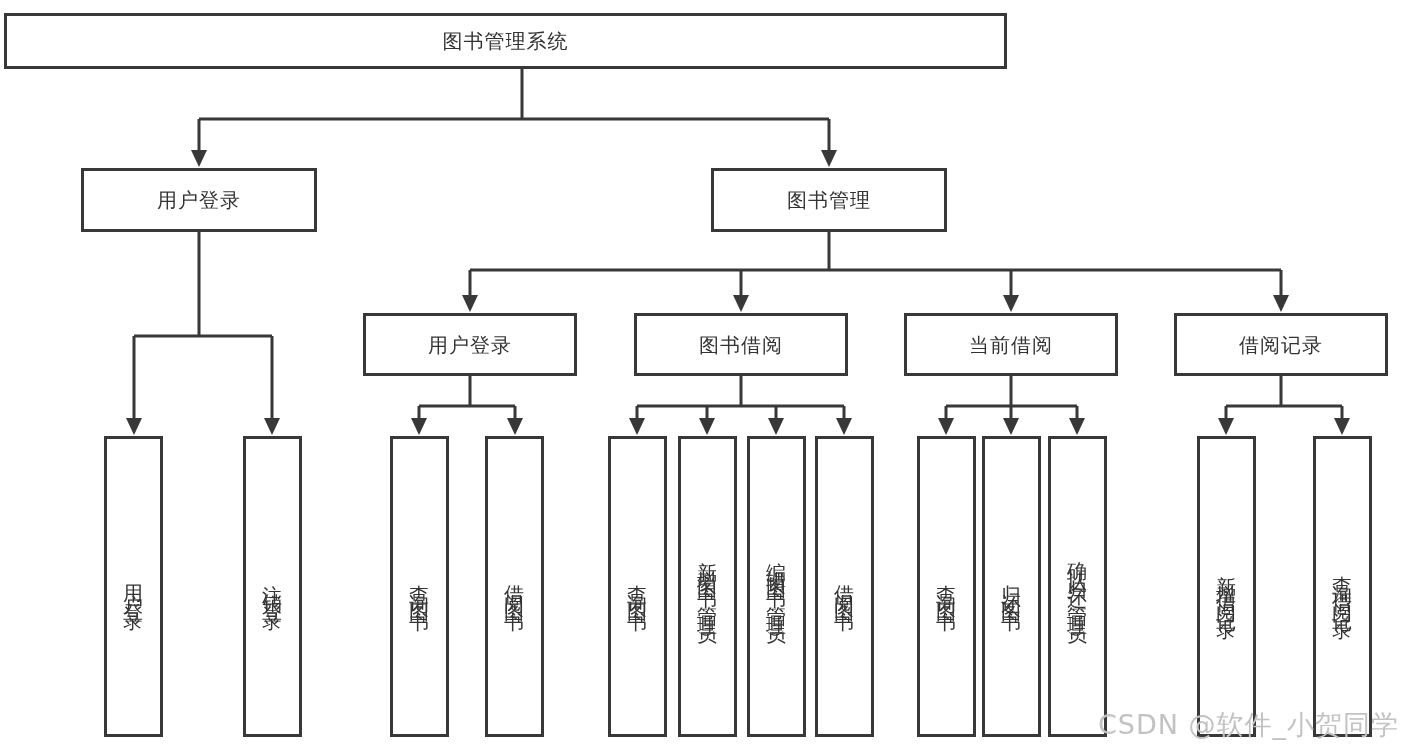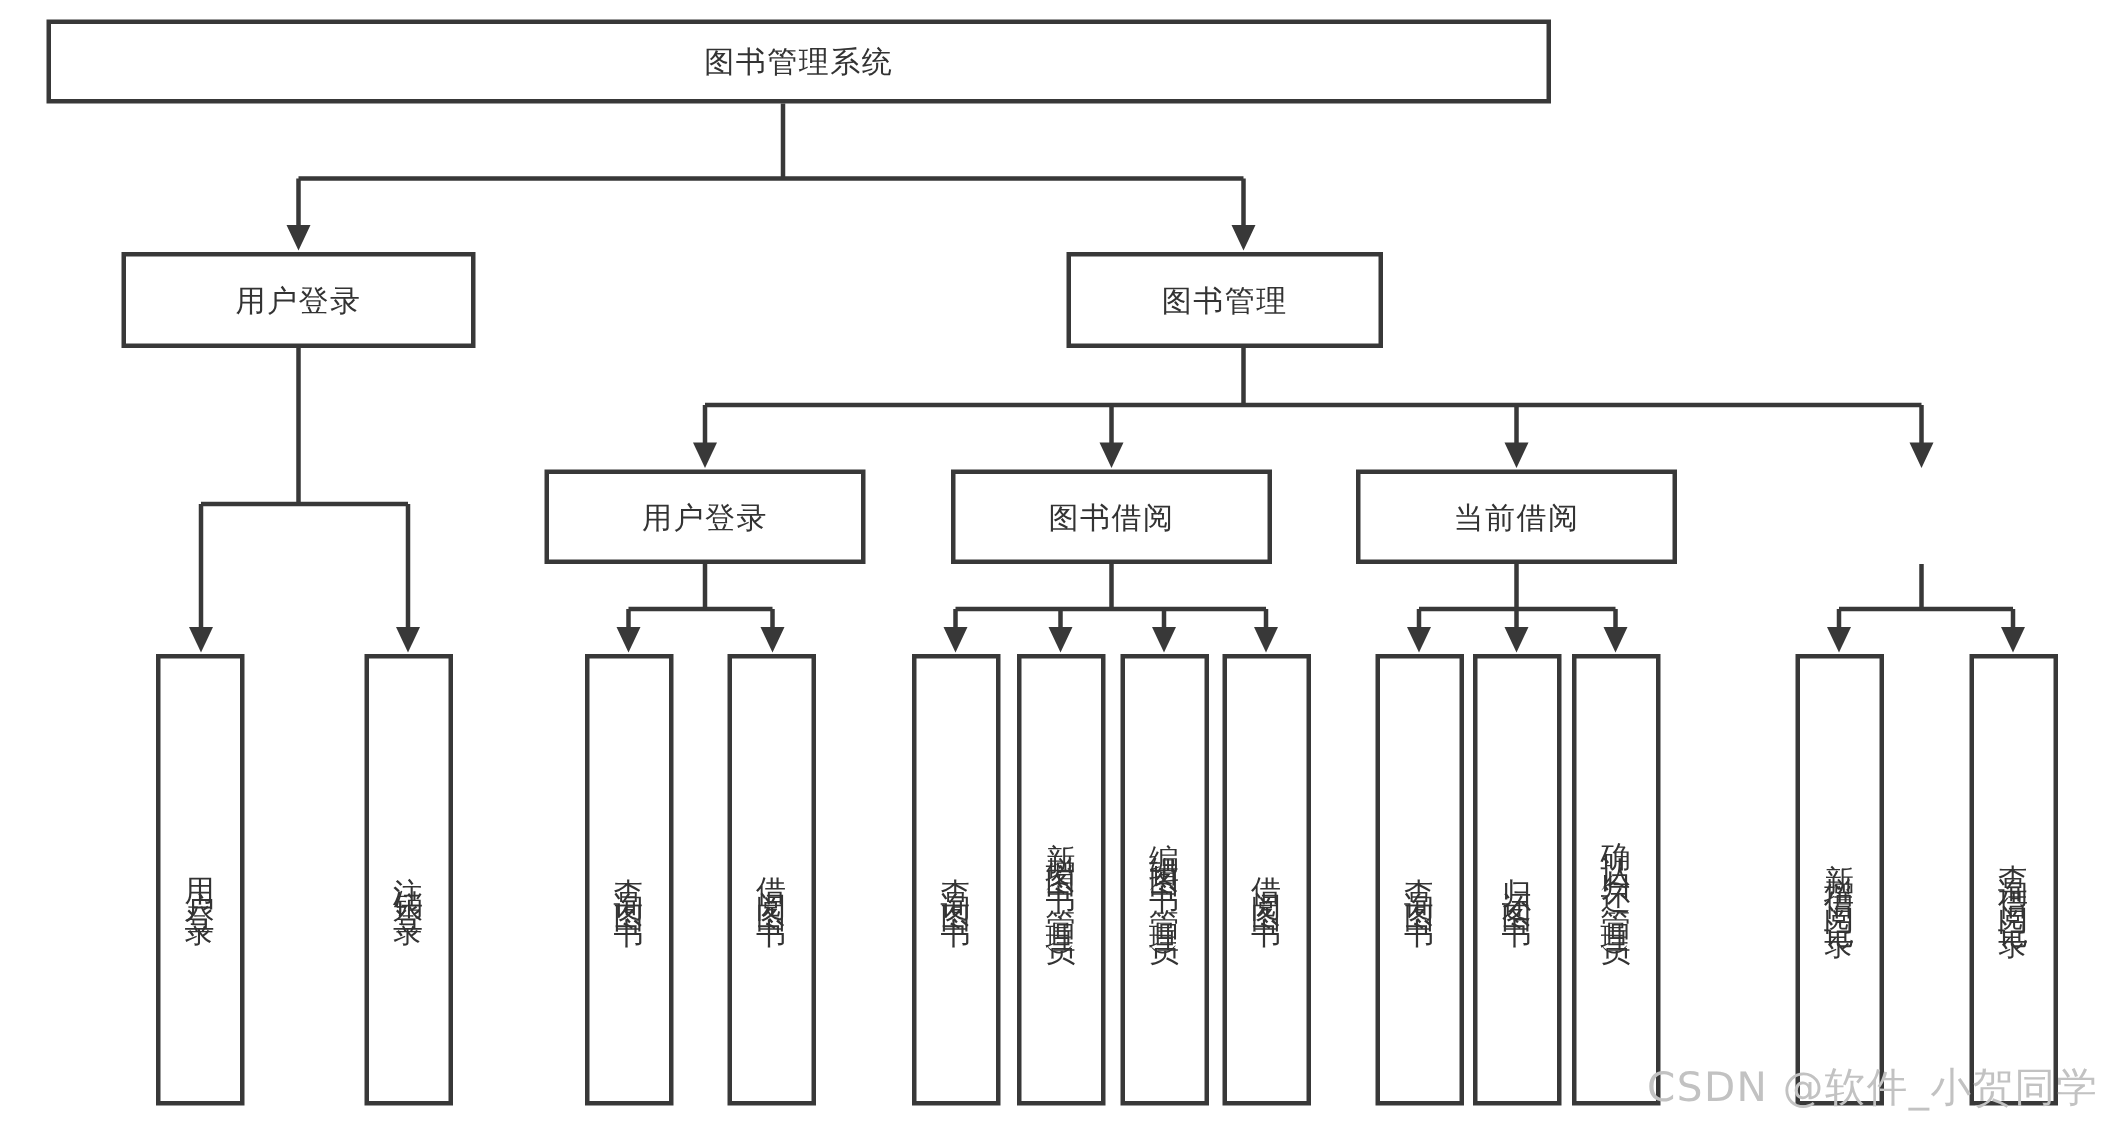--- a/index.html
+++ b/index.html
@@ -56,28 +56,29 @@
       <polygon points="768,418 784,418 776,435"></polygon>
       <polygon points="836,418 852,418 844,435"></polygon>
       <polygon points="938,418 954,418 946,435"></polygon>
       <polygon points="1003,418 1019,418 1011,435"></polygon>
       <polygon points="1069,418 1085,418 1077,435"></polygon>
       <polygon points="1218,418 1234,418 1226,435"></polygon>
       <polygon points="1334,418 1350,418 1342,435"></polygon>
     </g>
   </svg>
 
-  <div class="box" style="left:31px;top:13px;width:1003px;height:56px;">图书管理系统</div>
+  <div class="box" style="left:4px;top:13px;width:1003px;height:56px;">图书管理系统</div>
 
   <div class="box" style="left:81px;top:168px;width:236px;height:64px;">用户登录</div>
-  <div class="box" style="left:711px;top:168px;width:211px;height:64px;">图书管理</div>
+  <div class="box" style="left:711px;top:168px;width:236px;height:64px;">图书管理</div>
 
   <div class="box" style="left:363px;top:313px;width:214px;height:63px;">用户登录</div>
   <div class="box" style="left:634px;top:313px;width:214px;height:63px;">图书借阅</div>
   <div class="box" style="left:904px;top:313px;width:214px;height:63px;">当前借阅</div>
+  <div class="box" style="left:1174px;top:313px;width:214px;height:63px;">借阅记录</div>
 
   <div class="vbox" style="left:104px;top:436px;width:59px;height:301px;">用户登录</div>
   <div class="vbox" style="left:243px;top:436px;width:59px;height:301px;">注销登录</div>
 
   <div class="vbox" style="left:390px;top:436px;width:59px;height:301px;">查询图书</div>
   <div class="vbox" style="left:485px;top:436px;width:59px;height:301px;">借阅图书</div>
 
   <div class="vbox" style="left:608px;top:436px;width:59px;height:301px;">查询图书</div>
   <div class="vbox" style="left:678px;top:436px;width:59px;height:301px;">新增图书（管理员）</div>
   <div class="vbox" style="left:747px;top:436px;width:59px;height:301px;">编辑图书（管理员）</div>

